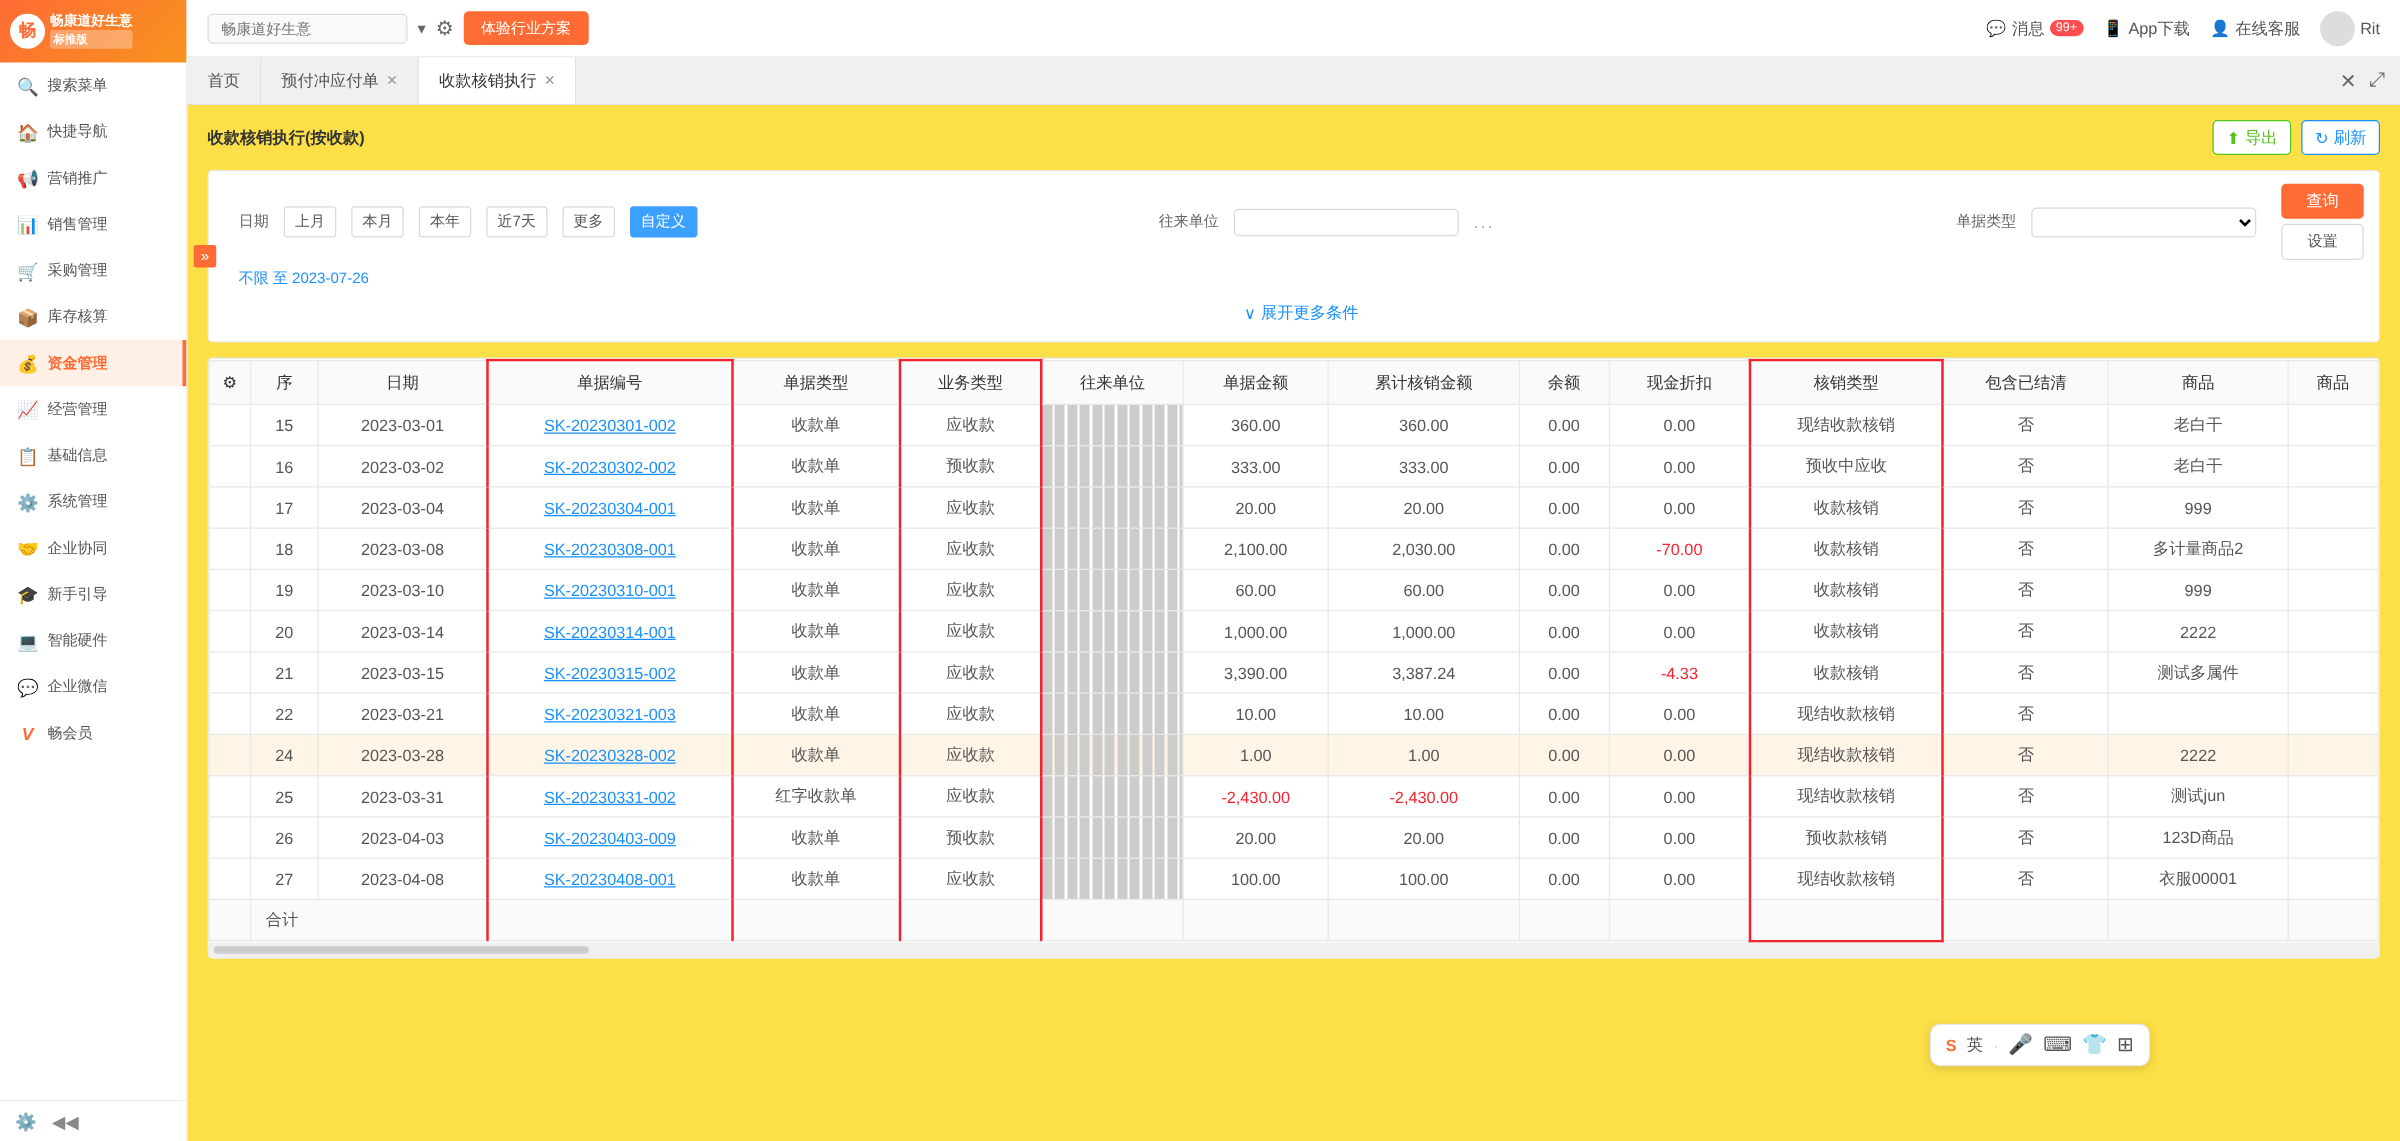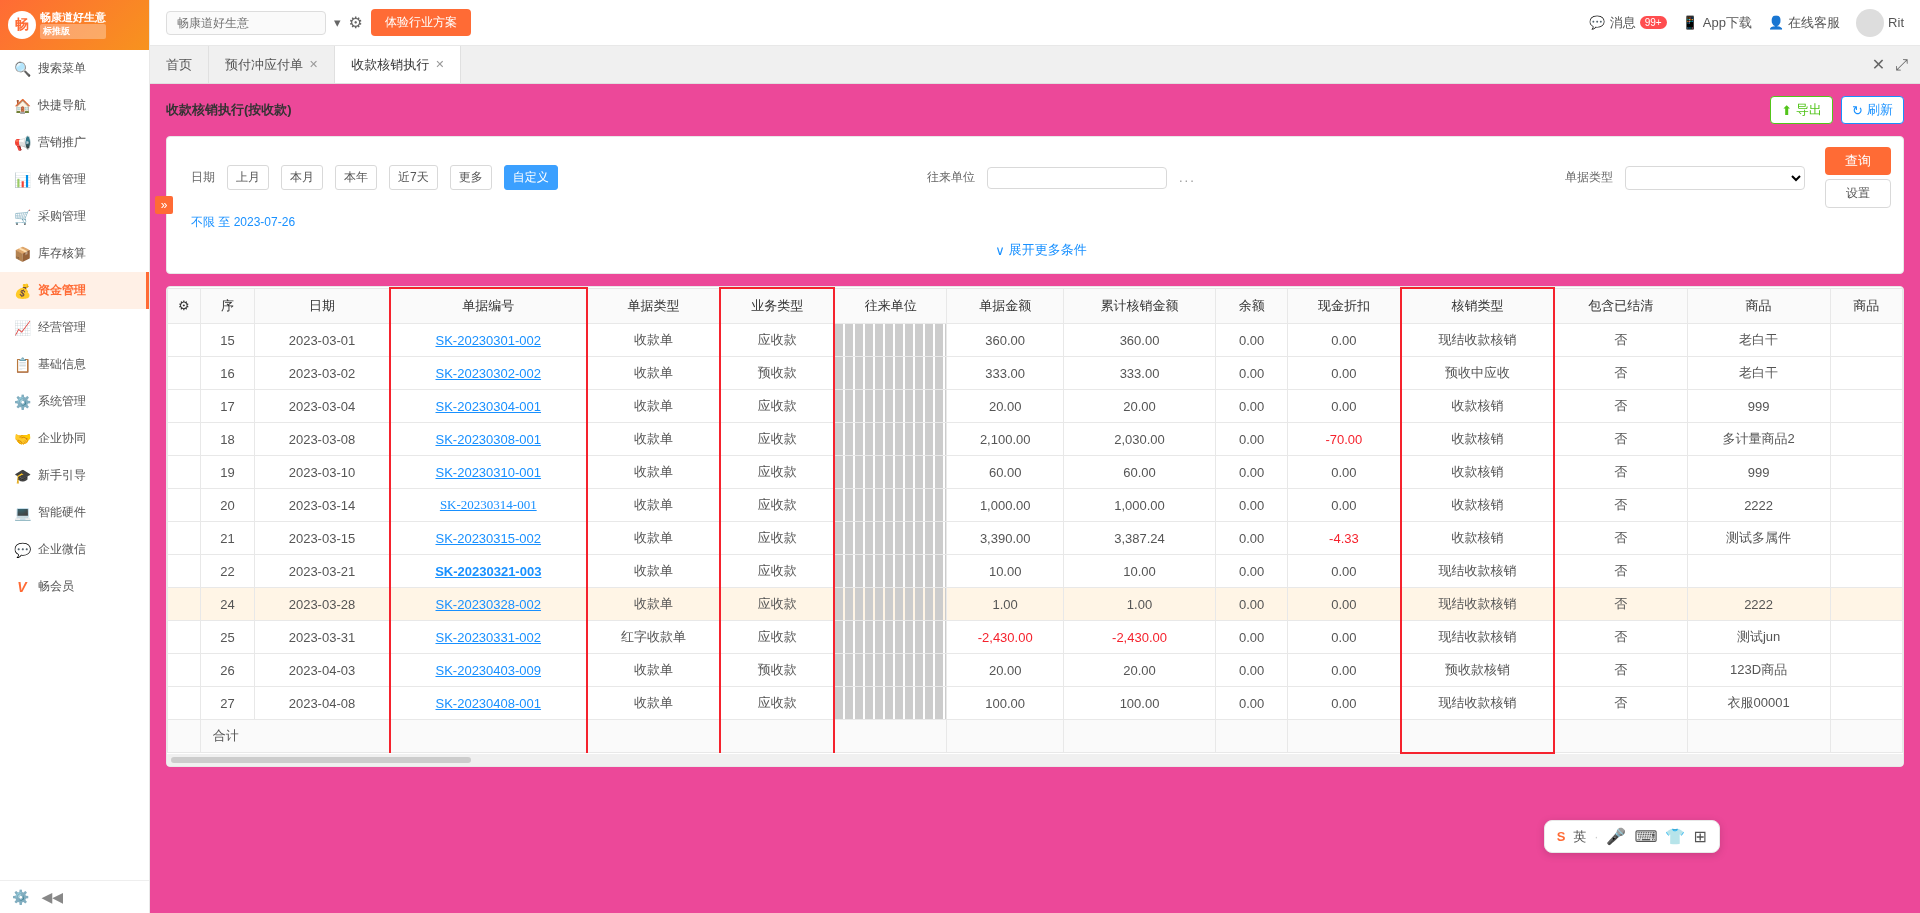--- a/index.html
+++ b/index.html
@@ -97,21 +97,21 @@
       background: #f0f0f0;
       display: flex; align-items: center; gap: 6px;
       height: 100%;
     }
     .tab-item.active { background: #fff; color: #333; font-weight: 500; }
     .tab-item .tab-close { color: #999; font-size: 11px; }
     .tab-bar-actions { margin-left: auto; display: flex; align-items: center; gap: 2px; padding: 0 8px; }
     .tab-bar-actions span { font-size: 16px; color: #666; cursor: pointer; padding: 2px 4px; }
 
     
-    .page-body { flex: 1; overflow: auto; padding: 0; background: #ec4899; }
+    .page-body { flex: 1; overflow: auto; padding: 0; background: #fde047; }
 
     
     .page-content { padding: 12px 16px; }
     .page-title {
       font-size: 16px; font-weight: bold; color: #333;
       margin-bottom: 12px;
       display: flex; justify-content: space-between; align-items: center;
     }
     .page-title-actions { display: flex; gap: 8px; }
     .btn-export { border: 1px solid #52c41a; color: #52c41a; background: #fff; padding: 4px 10px; border-radius: 4px; cursor: pointer; font-size: 12px; display: flex; align-items: center; gap: 4px; }
@@ -503,21 +503,21 @@
                 <td style="">0.00</td>
                 <td style="border-left: 2px solid rgb(245, 34, 45); border-right: 2px solid rgb(245, 34, 45);">收款核销</td>
                 <td style="">否</td>
                 <td style="">999</td>
                 <td style=""></td>
               </tr>
               <tr class="tr-normal">
                 <td style=""></td>
                 <td style="">20</td>
                 <td style="">2023-03-14</td>
-                <td class="td-link" style="border-left: 2px solid rgb(245, 34, 45); border-right: 2px solid rgb(245, 34, 45); font-family: Liberation Serif, serif;">SK-20230314-001</td>
+                <td class="td-link" style="border-left: 2px solid rgb(245, 34, 45); border-right: 2px solid rgb(245, 34, 45);">SK-20230314-001</td>
                 <td style="">收款单</td>
                 <td style="border-left: 2px solid rgb(245, 34, 45); border-right: 2px solid rgb(245, 34, 45);">应收款</td>
                 <td style="color: rgb(204, 204, 204); background: repeating-linear-gradient(90deg, rgb(204, 204, 204) 0px, rgb(204, 204, 204) 8px, transparent 8px, transparent 10px); height: 18px;"></td>
                 <td style="">1,000.00</td>
                 <td style="">1,000.00</td>
                 <td style="">0.00</td>
                 <td style="">0.00</td>
                 <td style="border-left: 2px solid rgb(245, 34, 45); border-right: 2px solid rgb(245, 34, 45);">收款核销</td>
                 <td style="">否</td>
                 <td style="">2222</td>
@@ -537,21 +537,21 @@
                 <td style="color: rgb(245, 34, 45);">-4.33</td>
                 <td style="border-left: 2px solid rgb(245, 34, 45); border-right: 2px solid rgb(245, 34, 45);">收款核销</td>
                 <td style="">否</td>
                 <td style="">测试多属件</td>
                 <td style=""></td>
               </tr>
               <tr class="tr-normal">
                 <td style=""></td>
                 <td style="">22</td>
                 <td style="">2023-03-21</td>
-                <td class="td-link" style="border-left: 2px solid rgb(245, 34, 45); border-right: 2px solid rgb(245, 34, 45); font-weight: bold;">SK-20230321-003</td>
+                <td class="td-link" style="border-left: 2px solid rgb(245, 34, 45); border-right: 2px solid rgb(245, 34, 45);">SK-20230321-003</td>
                 <td style="">收款单</td>
                 <td style="border-left: 2px solid rgb(245, 34, 45); border-right: 2px solid rgb(245, 34, 45);">应收款</td>
                 <td style="color: rgb(204, 204, 204); background: repeating-linear-gradient(90deg, rgb(204, 204, 204) 0px, rgb(204, 204, 204) 8px, transparent 8px, transparent 10px); height: 18px;"></td>
                 <td style="">10.00</td>
                 <td style="">10.00</td>
                 <td style="">0.00</td>
                 <td style="">0.00</td>
                 <td style="border-left: 2px solid rgb(245, 34, 45); border-right: 2px solid rgb(245, 34, 45);">现结收款核销</td>
                 <td style="">否</td>
                 <td style=""></td>

